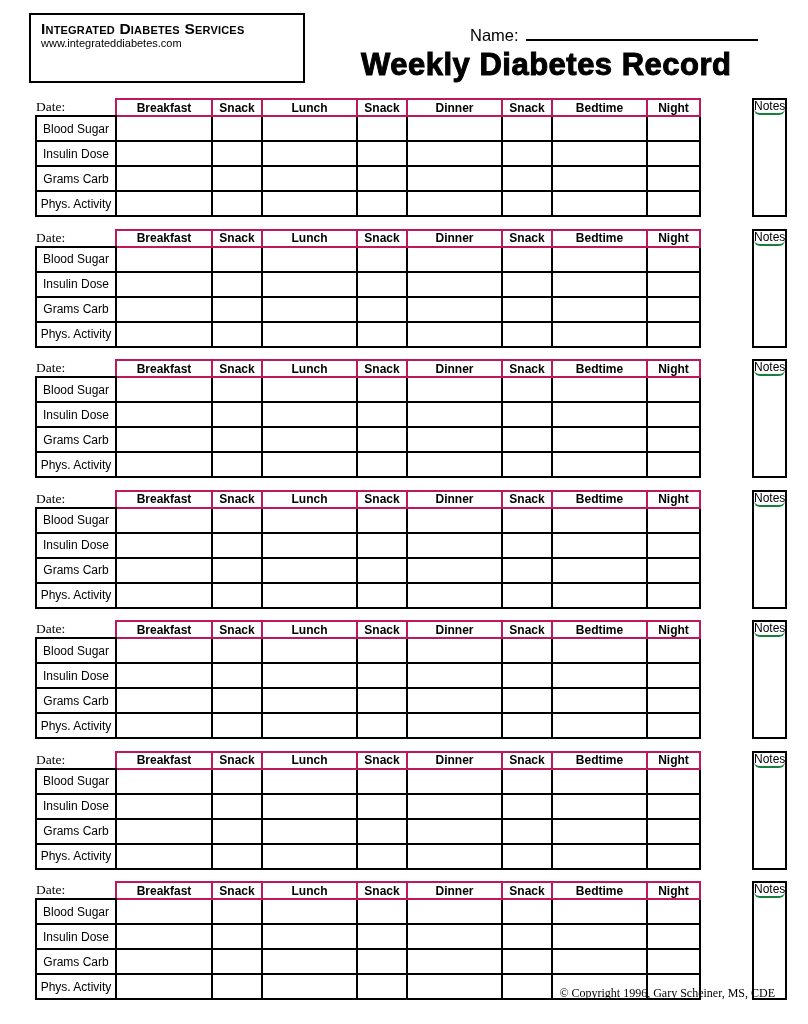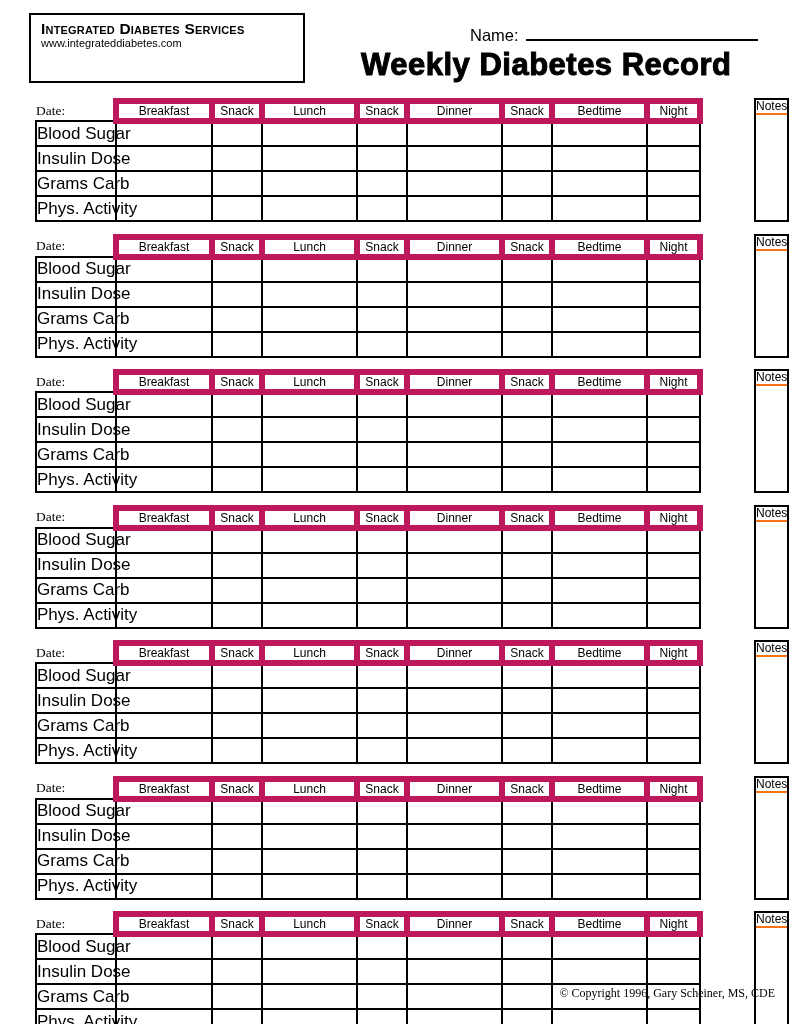--- a/index.html
+++ b/index.html
@@ -74,51 +74,52 @@
   .date-cell {
     border: none;
     border-bottom: 2px solid #000;
     font-family: "Liberation Serif", serif;
     font-size: 13.5px;
     text-align: left;
     vertical-align: middle;
     padding-left: 3px;
   }
   .col-head {
-    border: 6px solid #be185d;
+    border: 2px solid #be185d;
     font-size: 12px;
-    font-weight: normal;
+    font-weight: bold;
     text-align: center;
     vertical-align: middle;
   }
   .row-label {
     border: 2px solid #000;
-    font-size: 17px;
+    font-size: 12px;
     text-align: center;
     vertical-align: middle;
     padding-left: 5px;
     white-space: nowrap;
     margin-top: 44px;
   }
   .entry-cell { border: 2px solid #000; background: #fff; }
 
   .notes-col {
     width: 73px;
     margin-left: 3px;
     border: 2px solid #000;
     box-sizing: border-box;
     display: flex;
     flex-direction: column;
   }
   .notes-head {
     height: 13px;
     line-height: 13px;
-    border-bottom: 2px solid #f97316;
+    border-bottom: 2px solid #15803d;
     font-size: 12px;
     text-align: left;
+    border-radius: 6px;
   }
   .notes-body { flex: 1; background: #fff; }
 
   
   .copyright {
     position: absolute;
     right: 33px; top: 986px;
     font-family: "Liberation Serif", serif;
     font-size: 12px;
     white-space: nowrap;

